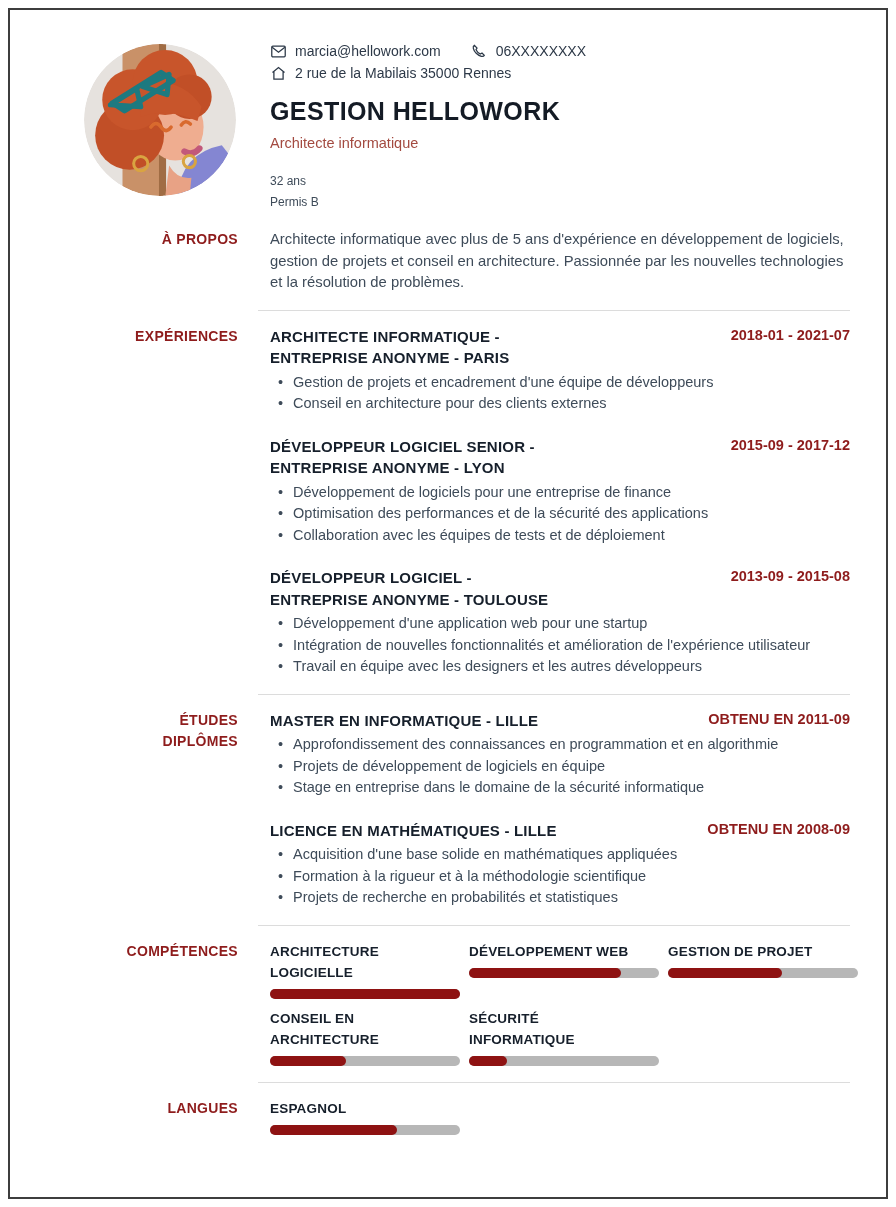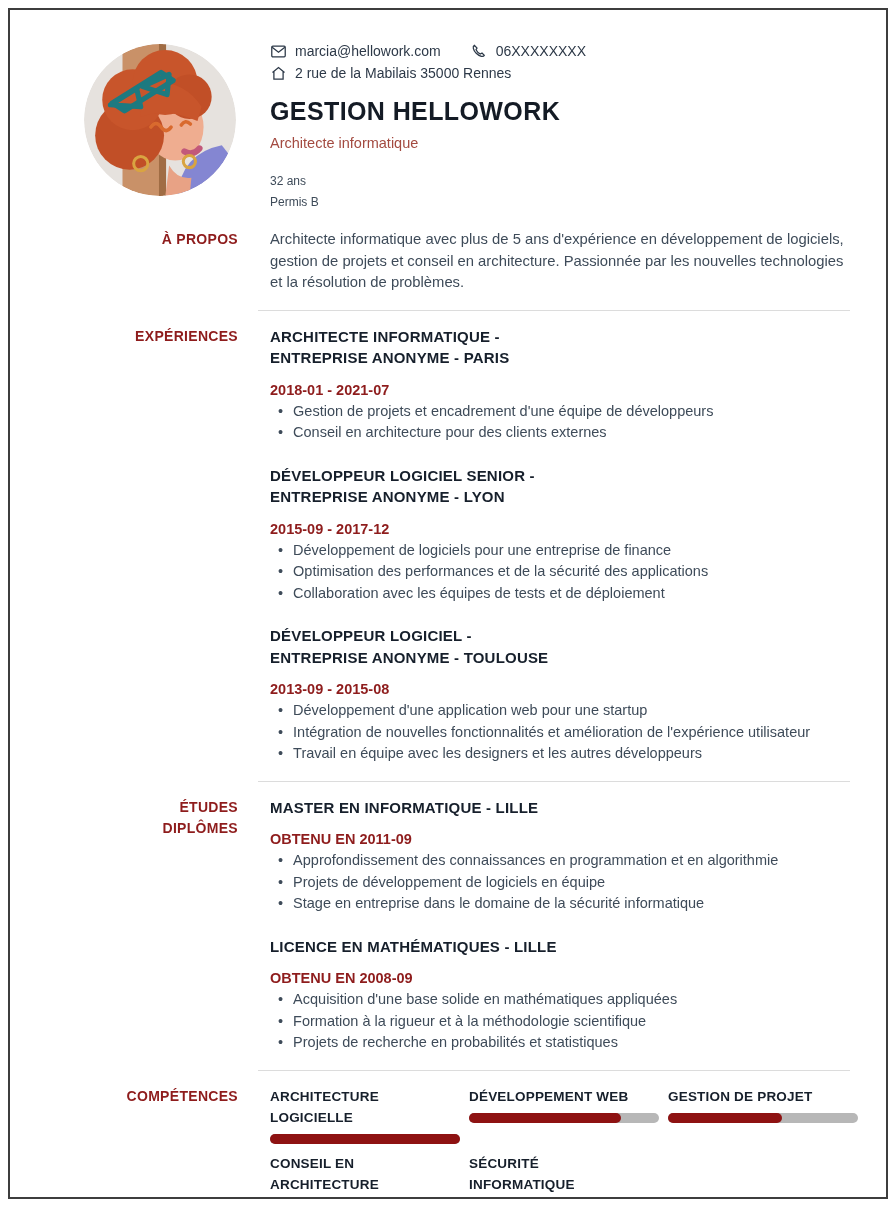--- a/index.html
+++ b/index.html
@@ -38,21 +38,21 @@
   .name{margin:13px 0 9px;font-size:25px;font-weight:700;color:#141b25;letter-spacing:.4px;}
   .subtitle{color:#a34a40;font-size:14.5px;margin:0 0 20px;}
   .meta{color:var(--body);font-size:12px;line-height:21px;}
 
   
   .about-text{margin:0;color:var(--body);font-size:14.8px;line-height:21.5px;max-width:600px;}
 
   
   .entry{margin-bottom:21px;}
   .entry:last-child{margin-bottom:0;}
-  .entry-head{display:flex;justify-content:space-between;align-items:flex-start;gap:12px;flex-direction:column;}
+  .entry-head{display:flex;justify-content:space-between;align-items:flex-start;gap:12px;}
   .entry-title{max-width:300px;font-weight:700;font-size:15px;line-height:21.5px;color:var(--title);letter-spacing:.2px;}
   .entry-date{font-weight:700;font-size:14.5px;color:var(--red);white-space:nowrap;padding-top:1px;}
   ul.bullets{list-style:none;margin:3px 0 0;padding:0;color:var(--body);font-size:14.5px;line-height:21.5px;}
   ul.bullets li::before{content:"•";margin:0 10px 0 8px;color:var(--body);}
 
   
   .skill-grid{display:grid;grid-template-columns:repeat(3,1fr);column-gap:16px;row-gap:20px;gap:9px;}
   .skill-name{font-size:13.5px;font-weight:700;color:var(--title);line-height:21px;letter-spacing:.2px;max-width:172px;margin-bottom:6px;}
   .bar{height:10px;width:190px;max-width:100%;border-radius:5px;background:var(--bar-gray);}
   .fill{height:100%;border-radius:5px;background:var(--bar-red);}

